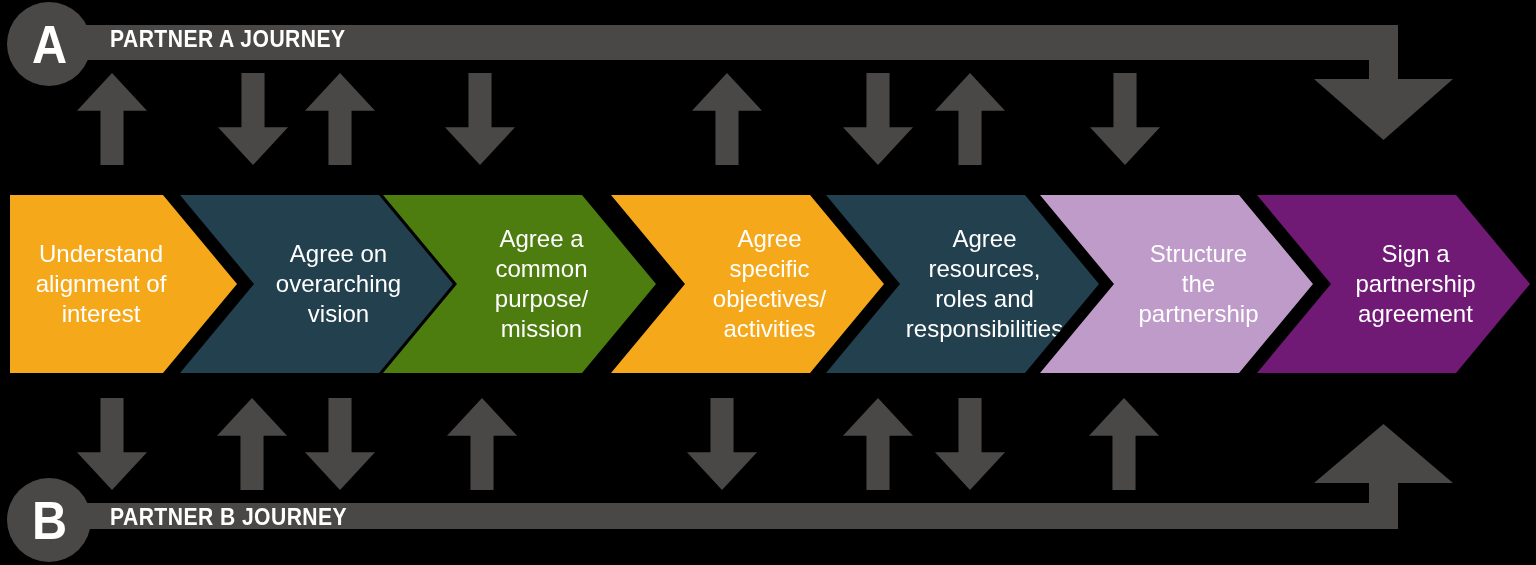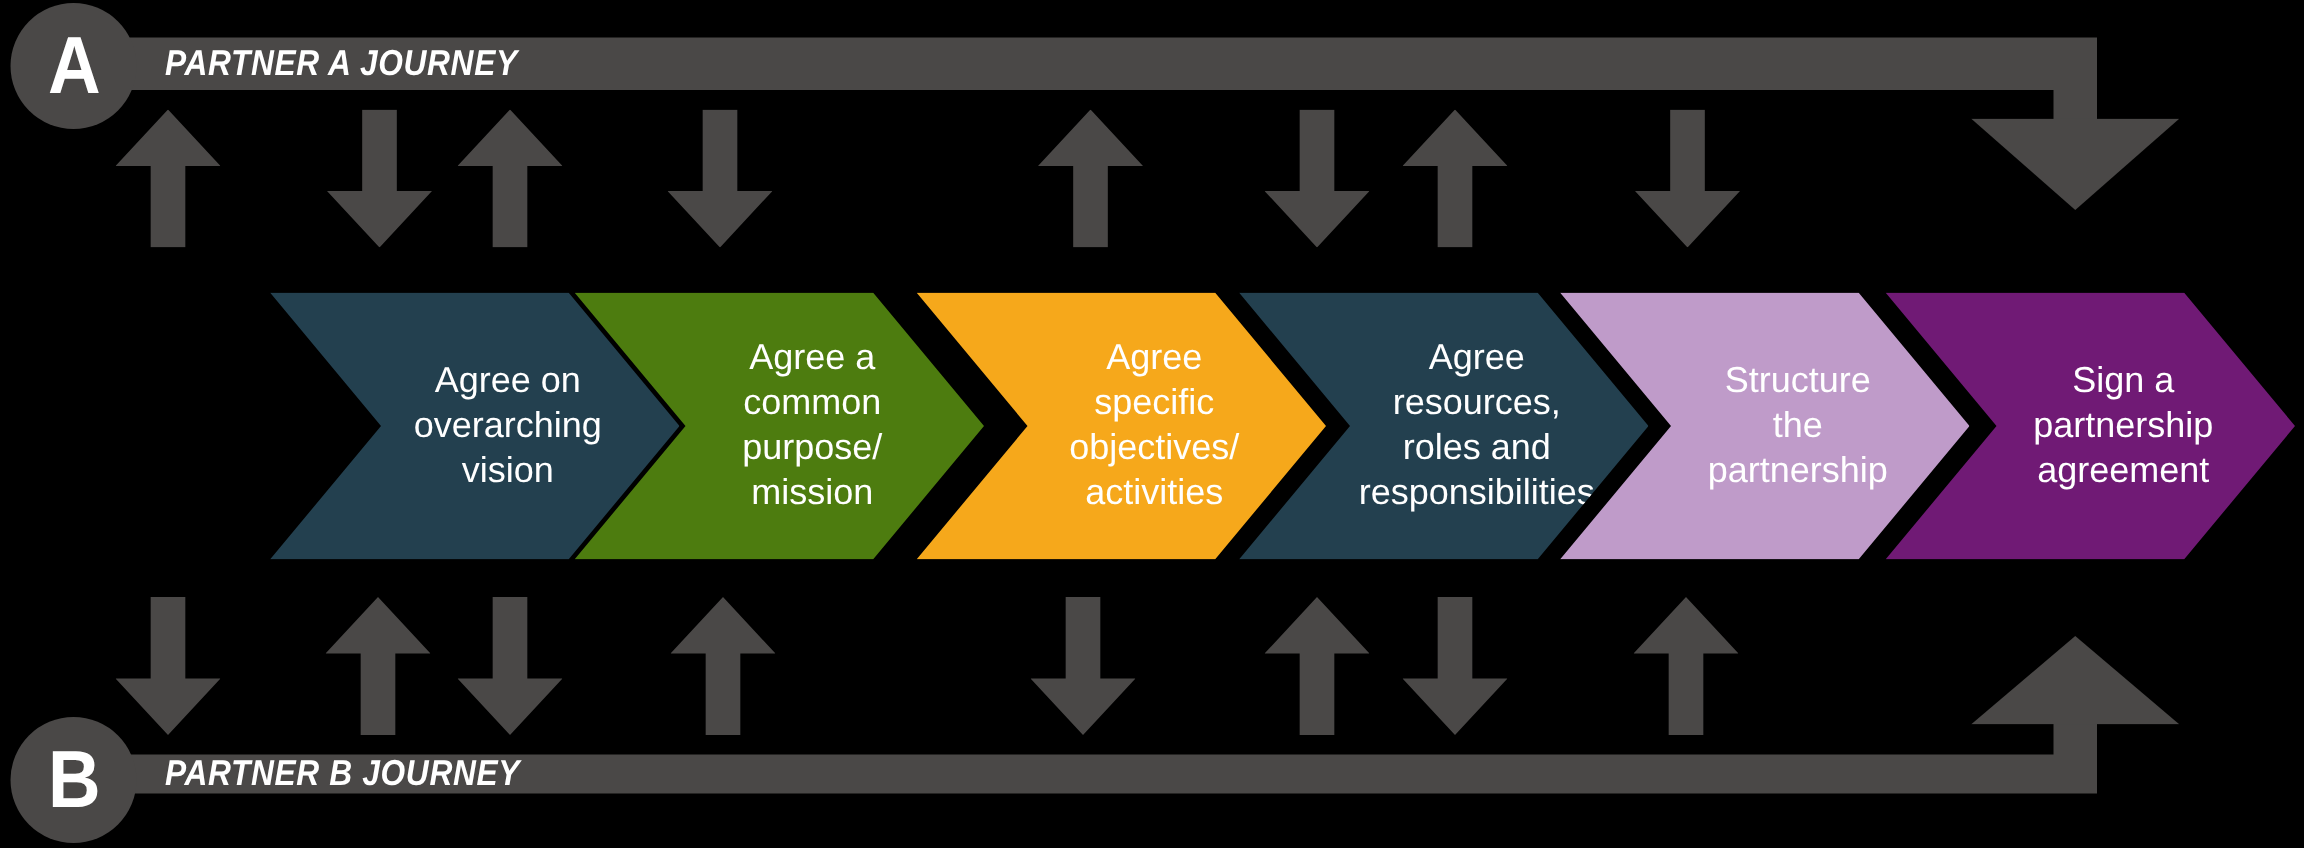--- a/index.html
+++ b/index.html
@@ -13,21 +13,21 @@
     width:1536px;height:565px;
     background:var(--bg);
     overflow:hidden;
     font-family:"Liberation Sans", sans-serif;
   }
 
   
   .track-bar{
     position:absolute;left:60px;width:1338px;
     background:var(--gray);
-    display:flex;align-items:center;font-style:italic;
+    display:flex;
   }
   .bar-a{top:25px;height:35px;}
   .bar-b{top:503px;height:26px;}
   .bar-label{
     color:var(--text);
     font-weight:bold;
     font-size:24px;
     letter-spacing:.5px;
     margin-left:50px;
     transform:scaleX(.88);
@@ -120,20 +120,25 @@
       <div class="x-arrow down" style="left: 218px;"></div>
       <div class="x-arrow up" style="left: 305px;"></div>
       <div class="x-arrow down" style="left: 445px;"></div>
       <div class="x-arrow up" style="left: 692px;"></div>
       <div class="x-arrow down" style="left: 843px;"></div>
       <div class="x-arrow up" style="left: 935px;"></div>
       <div class="x-arrow down" style="left: 1090px;"></div>
     </div>
 
   <div id="chevron-row">
+    <div class="chevron first" style="left: 10px; width: 227px; background: rgb(246, 168, 27);">
+      <span class="step-label">Understand
+alignment of
+interest</span>
+    </div>
     <div class="chevron rest" style="left: 180px; width: 273px; background: rgb(35, 64, 79); justify-content: center;">
       <span class="step-label">Agree on
 overarching
 vision</span>
     </div>
     <div class="chevron rest" style="left: 383px; width: 273px; background: #4d7c0f;">
       <span class="step-label">Agree a
 common
 purpose/
 mission</span>

